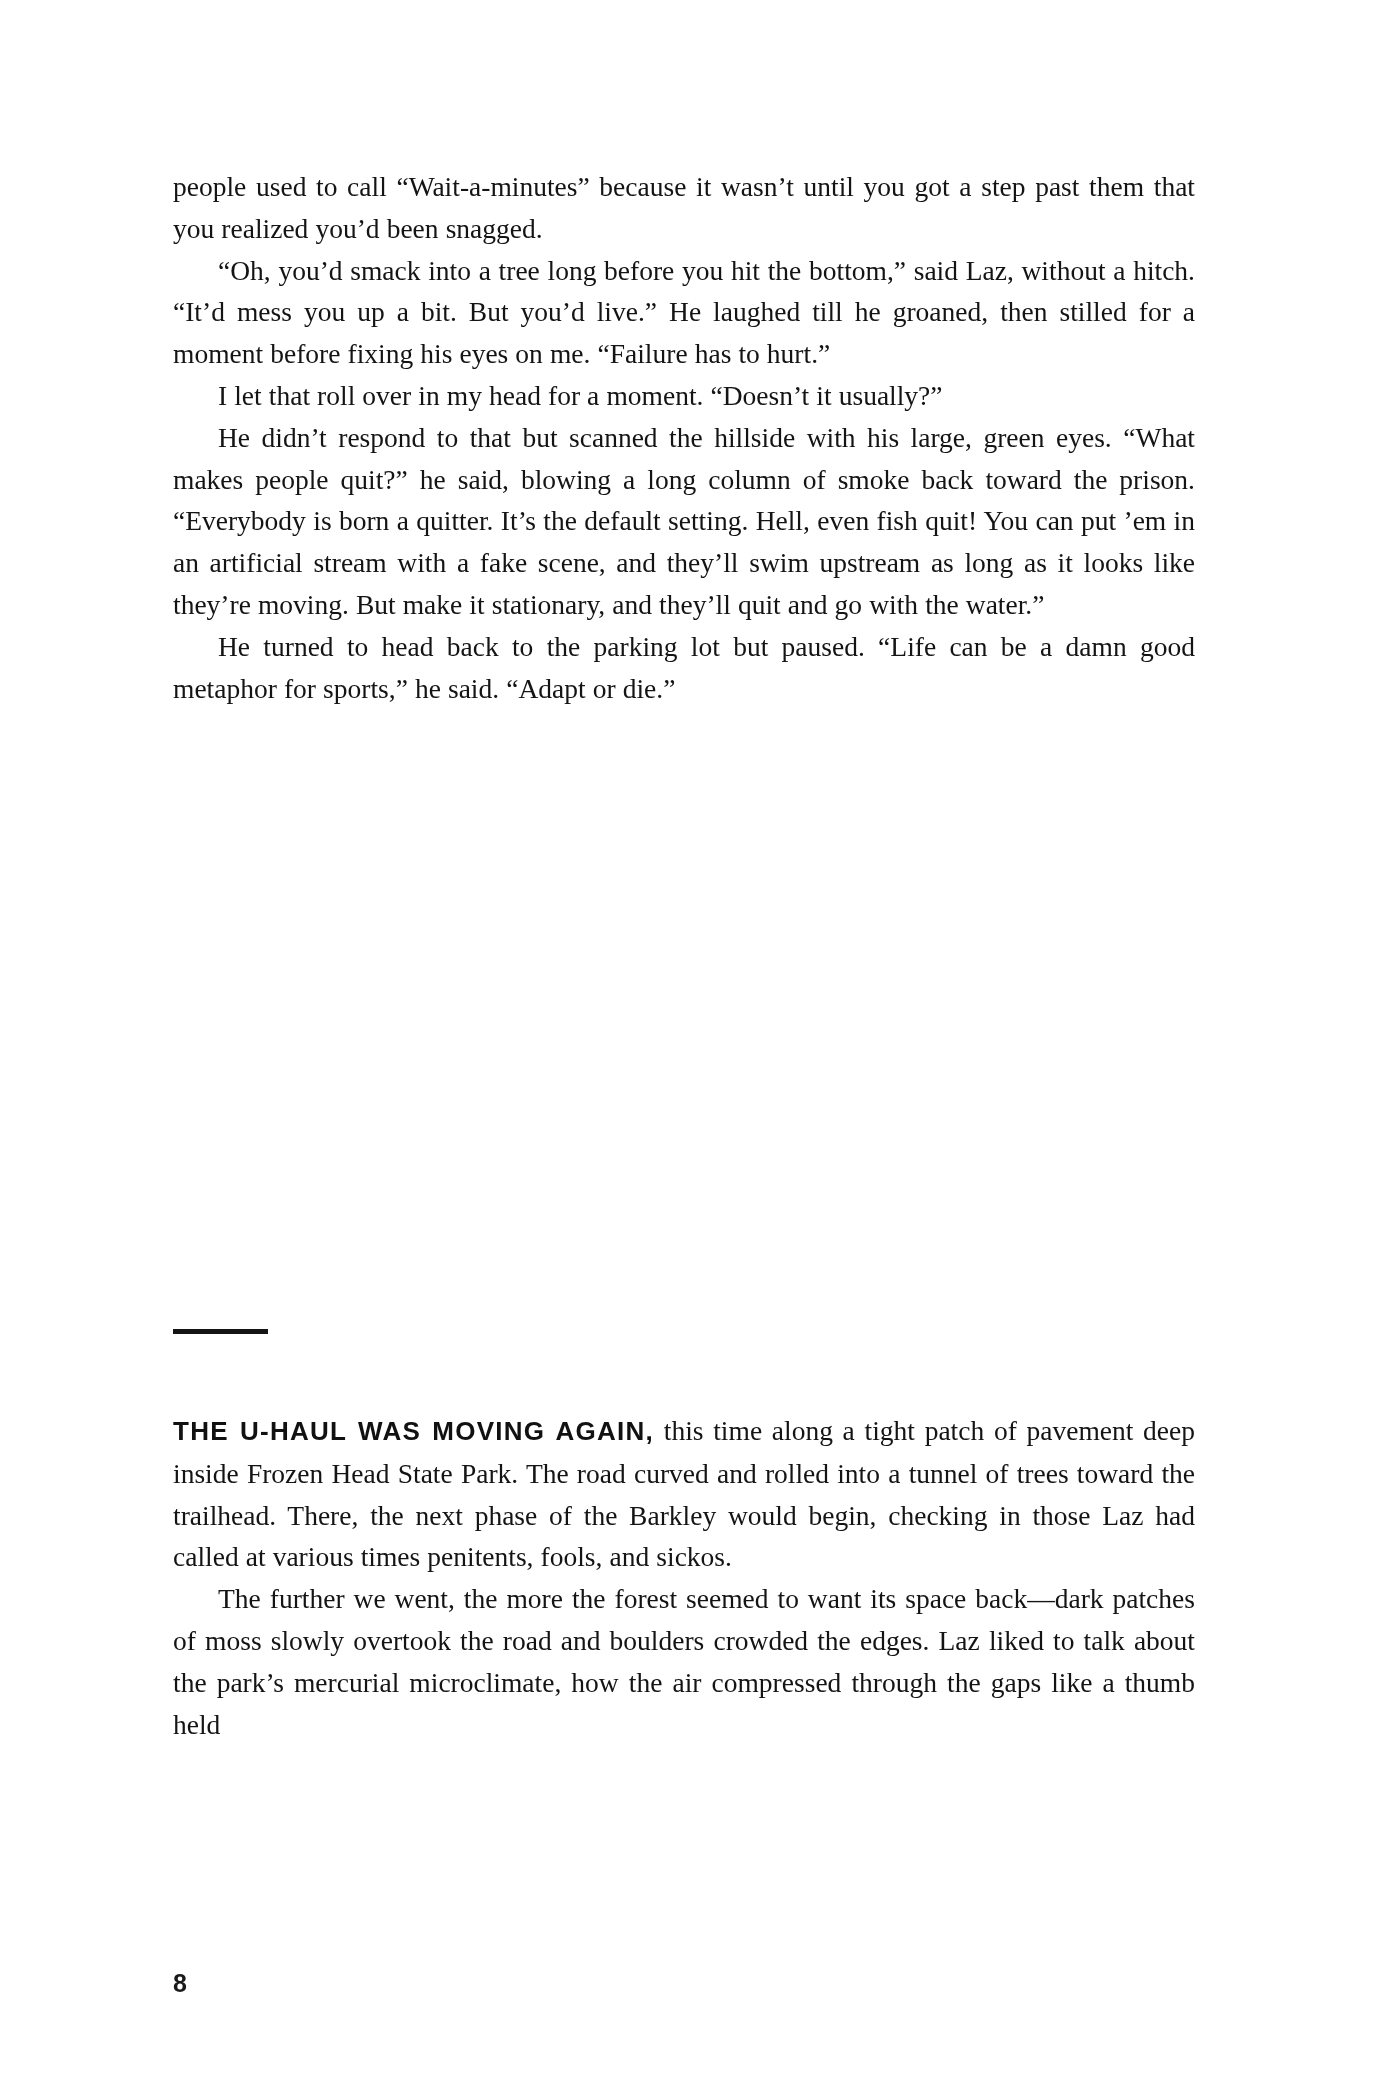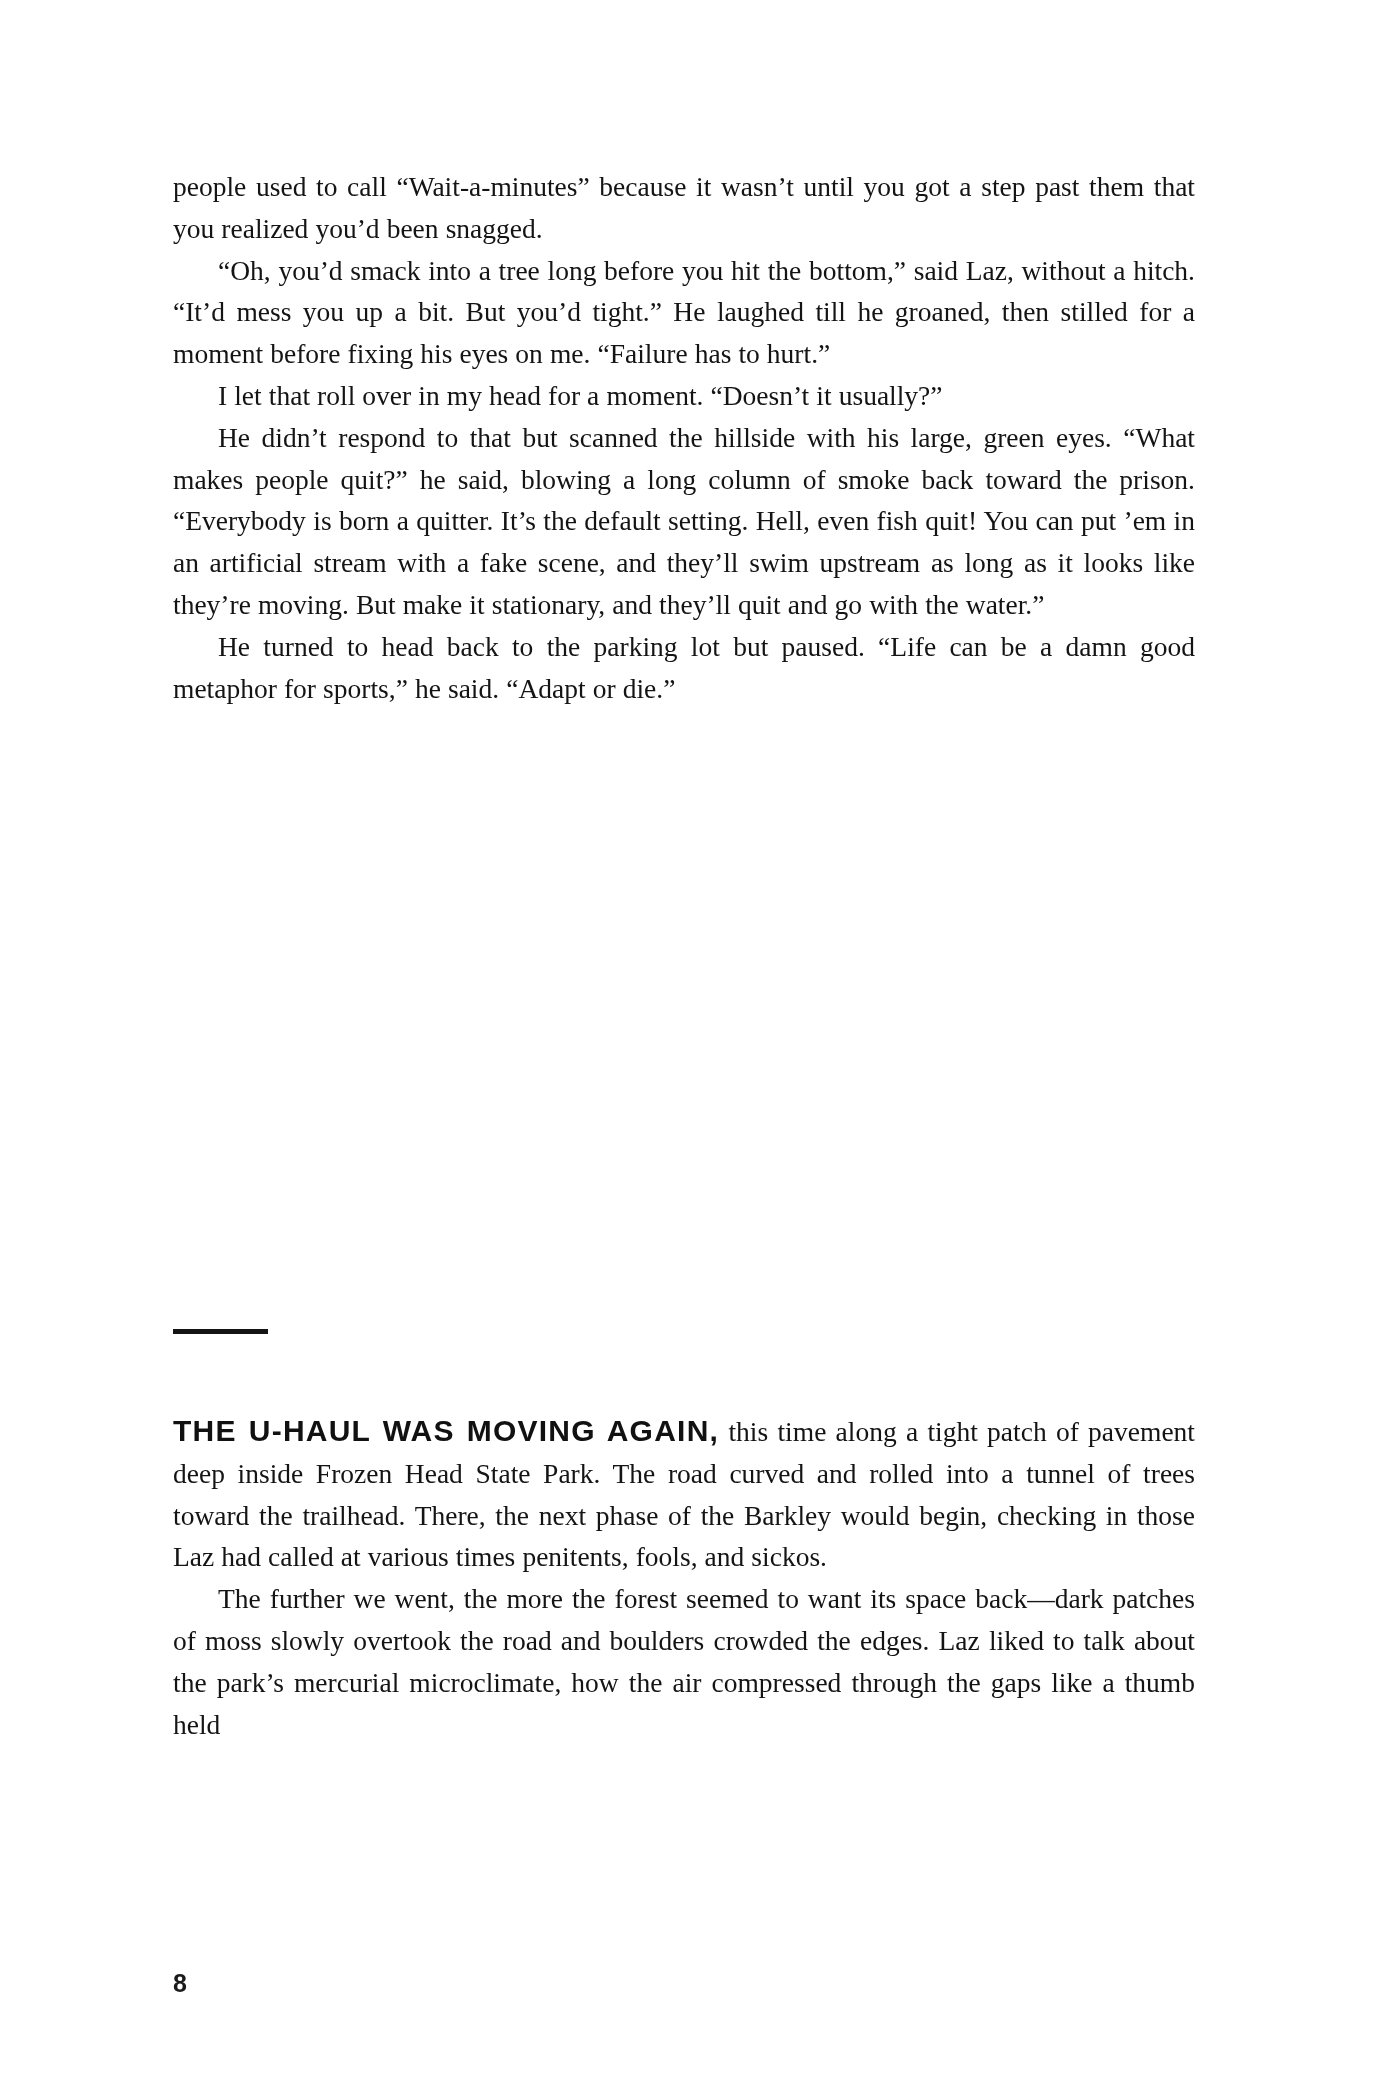--- a/index.html
+++ b/index.html
@@ -66,21 +66,21 @@
   .text-column-two {
     position: absolute;
     left: 173px;
     top: 1410px;
     width: 1022px;
   }
 
   .lead-in {
     font-family: "Liberation Sans Narrow", "Liberation Sans", "DejaVu Sans", sans-serif;
     font-weight: 700;
-    font-size: 30px;
+    font-size: 26px;
     letter-spacing: 1.25px;
     color: #111111;
     text-transform: uppercase;
   }
 
   
   .footer {
     position: absolute;
     left: 173px;
     top: 1966px;
@@ -112,21 +112,21 @@
     white-space: nowrap;
   }
 </style>
 </head>
 <body>
 
 <div class="page">
 
   <div class="text-column">
     <p class="body-par no-indent">people used to call “Wait-a-minutes” because it wasn’t until you got a step past them that you realized you’d been snagged.</p>
-    <p class="body-par">“Oh, you’d smack into a tree long before you hit the bottom,” said Laz, without a hitch. “It’d mess you up a bit. But you’d tight.” He laughed till he groaned, then stilled for a moment before fixing his eyes on me. “Failure has to hurt.”</p>
+    <p class="body-par">“Oh, you’d smack into a tree long before you hit the bottom,” said Laz, without a hitch. “It’d mess you up a bit. But you’d live.” He laughed till he groaned, then stilled for a moment before fixing his eyes on me. “Failure has to hurt.”</p>
     <p class="body-par">I let that roll over in my head for a moment. “Doesn’t it usually?”</p>
     <p class="body-par">He didn’t respond to that but scanned the hillside with his large, green eyes. “What makes people quit?” he said, blowing a long col­umn of smoke back toward the prison. “Everybody is born a quitter. It’s the default setting. Hell, even fish quit! You can put ’em in an artificial stream with a fake scene, and they’ll swim upstream as long as it looks like they’re moving. But make it stationary, and they’ll quit and go with the water.”</p>
     <p class="body-par">He turned to head back to the parking lot but paused. “Life can be a damn good metaphor for sports,” he said. “Adapt or die.”</p>
   </div>
 
   <div class="section-break"></div>
 
   <div class="text-column-two">
     <p class="body-par no-indent"><span class="lead-in">THE U-HAUL WAS MOVING AGAIN,</span><span> this time along a tight patch of pavement deep inside Frozen Head State Park. The road curved and rolled into a tunnel of trees toward the trailhead. There, the next phase of the Barkley would begin, checking in those Laz had called at various times penitents, fools, and sickos.</span></p>
     <p class="body-par">The further we went, the more the forest seemed to want its space back—dark patches of moss slowly overtook the road and boulders crowded the edges. Laz liked to talk about the park’s mercurial micro­climate, how the air compressed through the gaps like a thumb held</p>

